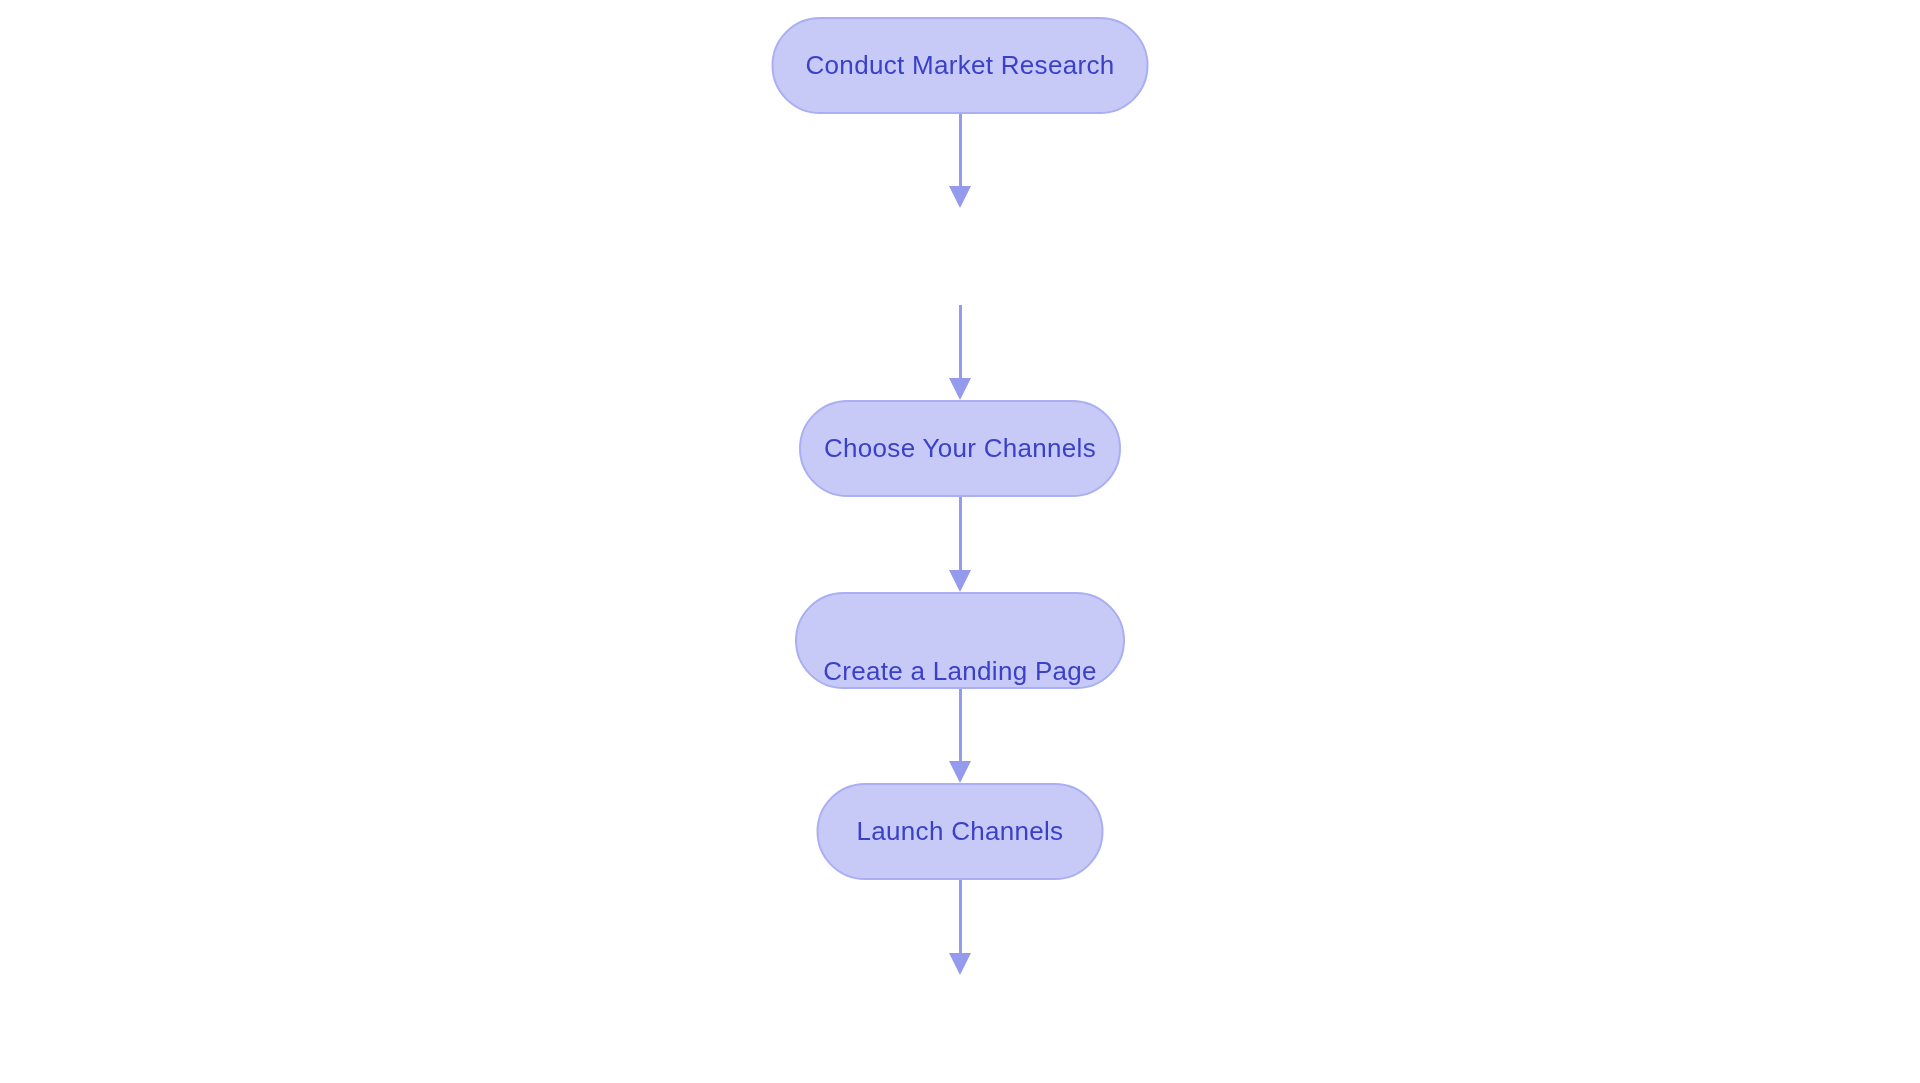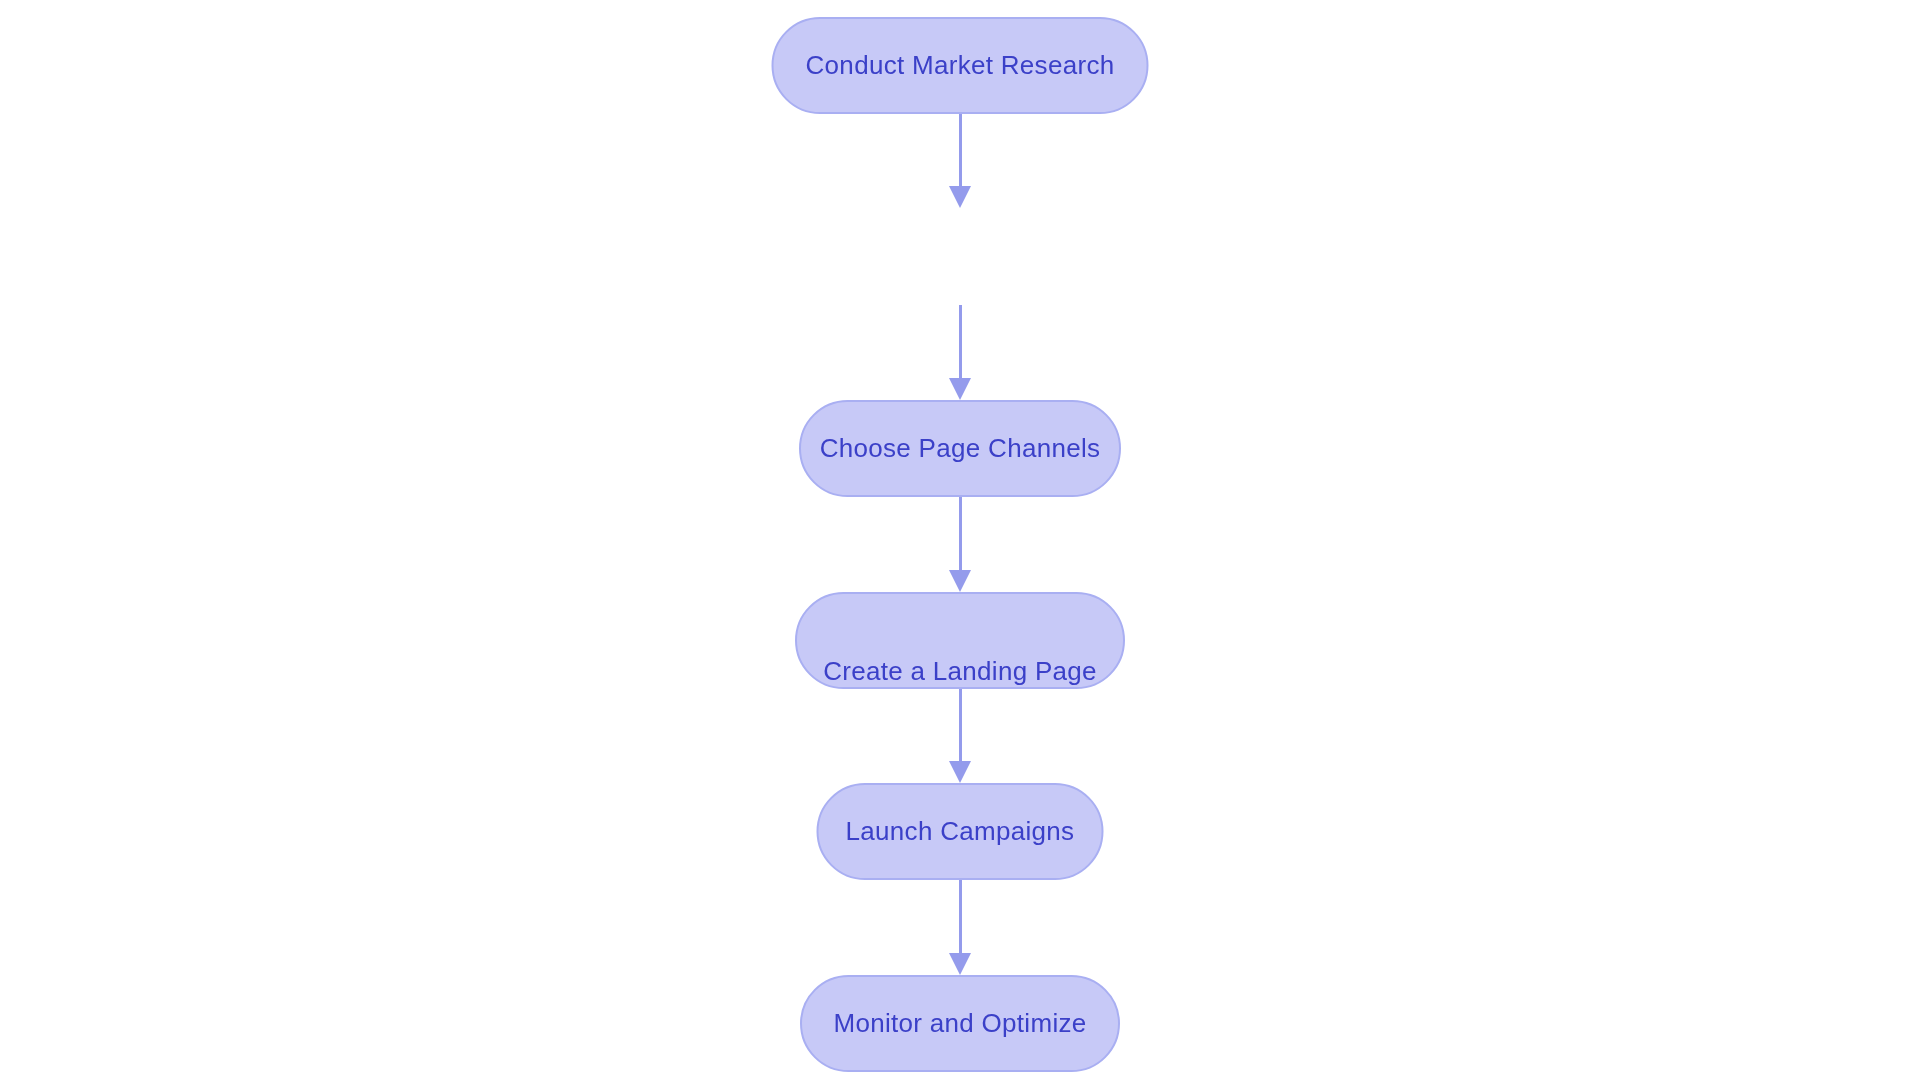--- a/index.html
+++ b/index.html
@@ -82,43 +82,40 @@
     <div class="head"></div>
   </div>
 
 
   <div class="arrow a2">
     <div class="shaft"></div>
     <div class="head"></div>
   </div>
 
   <div class="node n3">
-    <span class="label">Choose Page Channels</span>
+    <span class="label">Choose Your Channels</span>
   </div>
 
   <div class="arrow a3">
     <div class="shaft"></div>
     <div class="head"></div>
   </div>
 
   <div class="node n4">
     <span class="label">Create a Landing Page</span>
   </div>
 
   <div class="arrow a4">
     <div class="shaft"></div>
     <div class="head"></div>
   </div>
 
   <div class="node n5">
-    <span class="label">Launch Campaigns</span>
+    <span class="label">Launch Channels</span>
   </div>
 
   <div class="arrow a5">
     <div class="shaft"></div>
     <div class="head"></div>
   </div>
 
-  <div class="node n6">
-    <span class="label">Monitor and Optimize</span>
-  </div>
 
 </div>
 
 </body></html>

